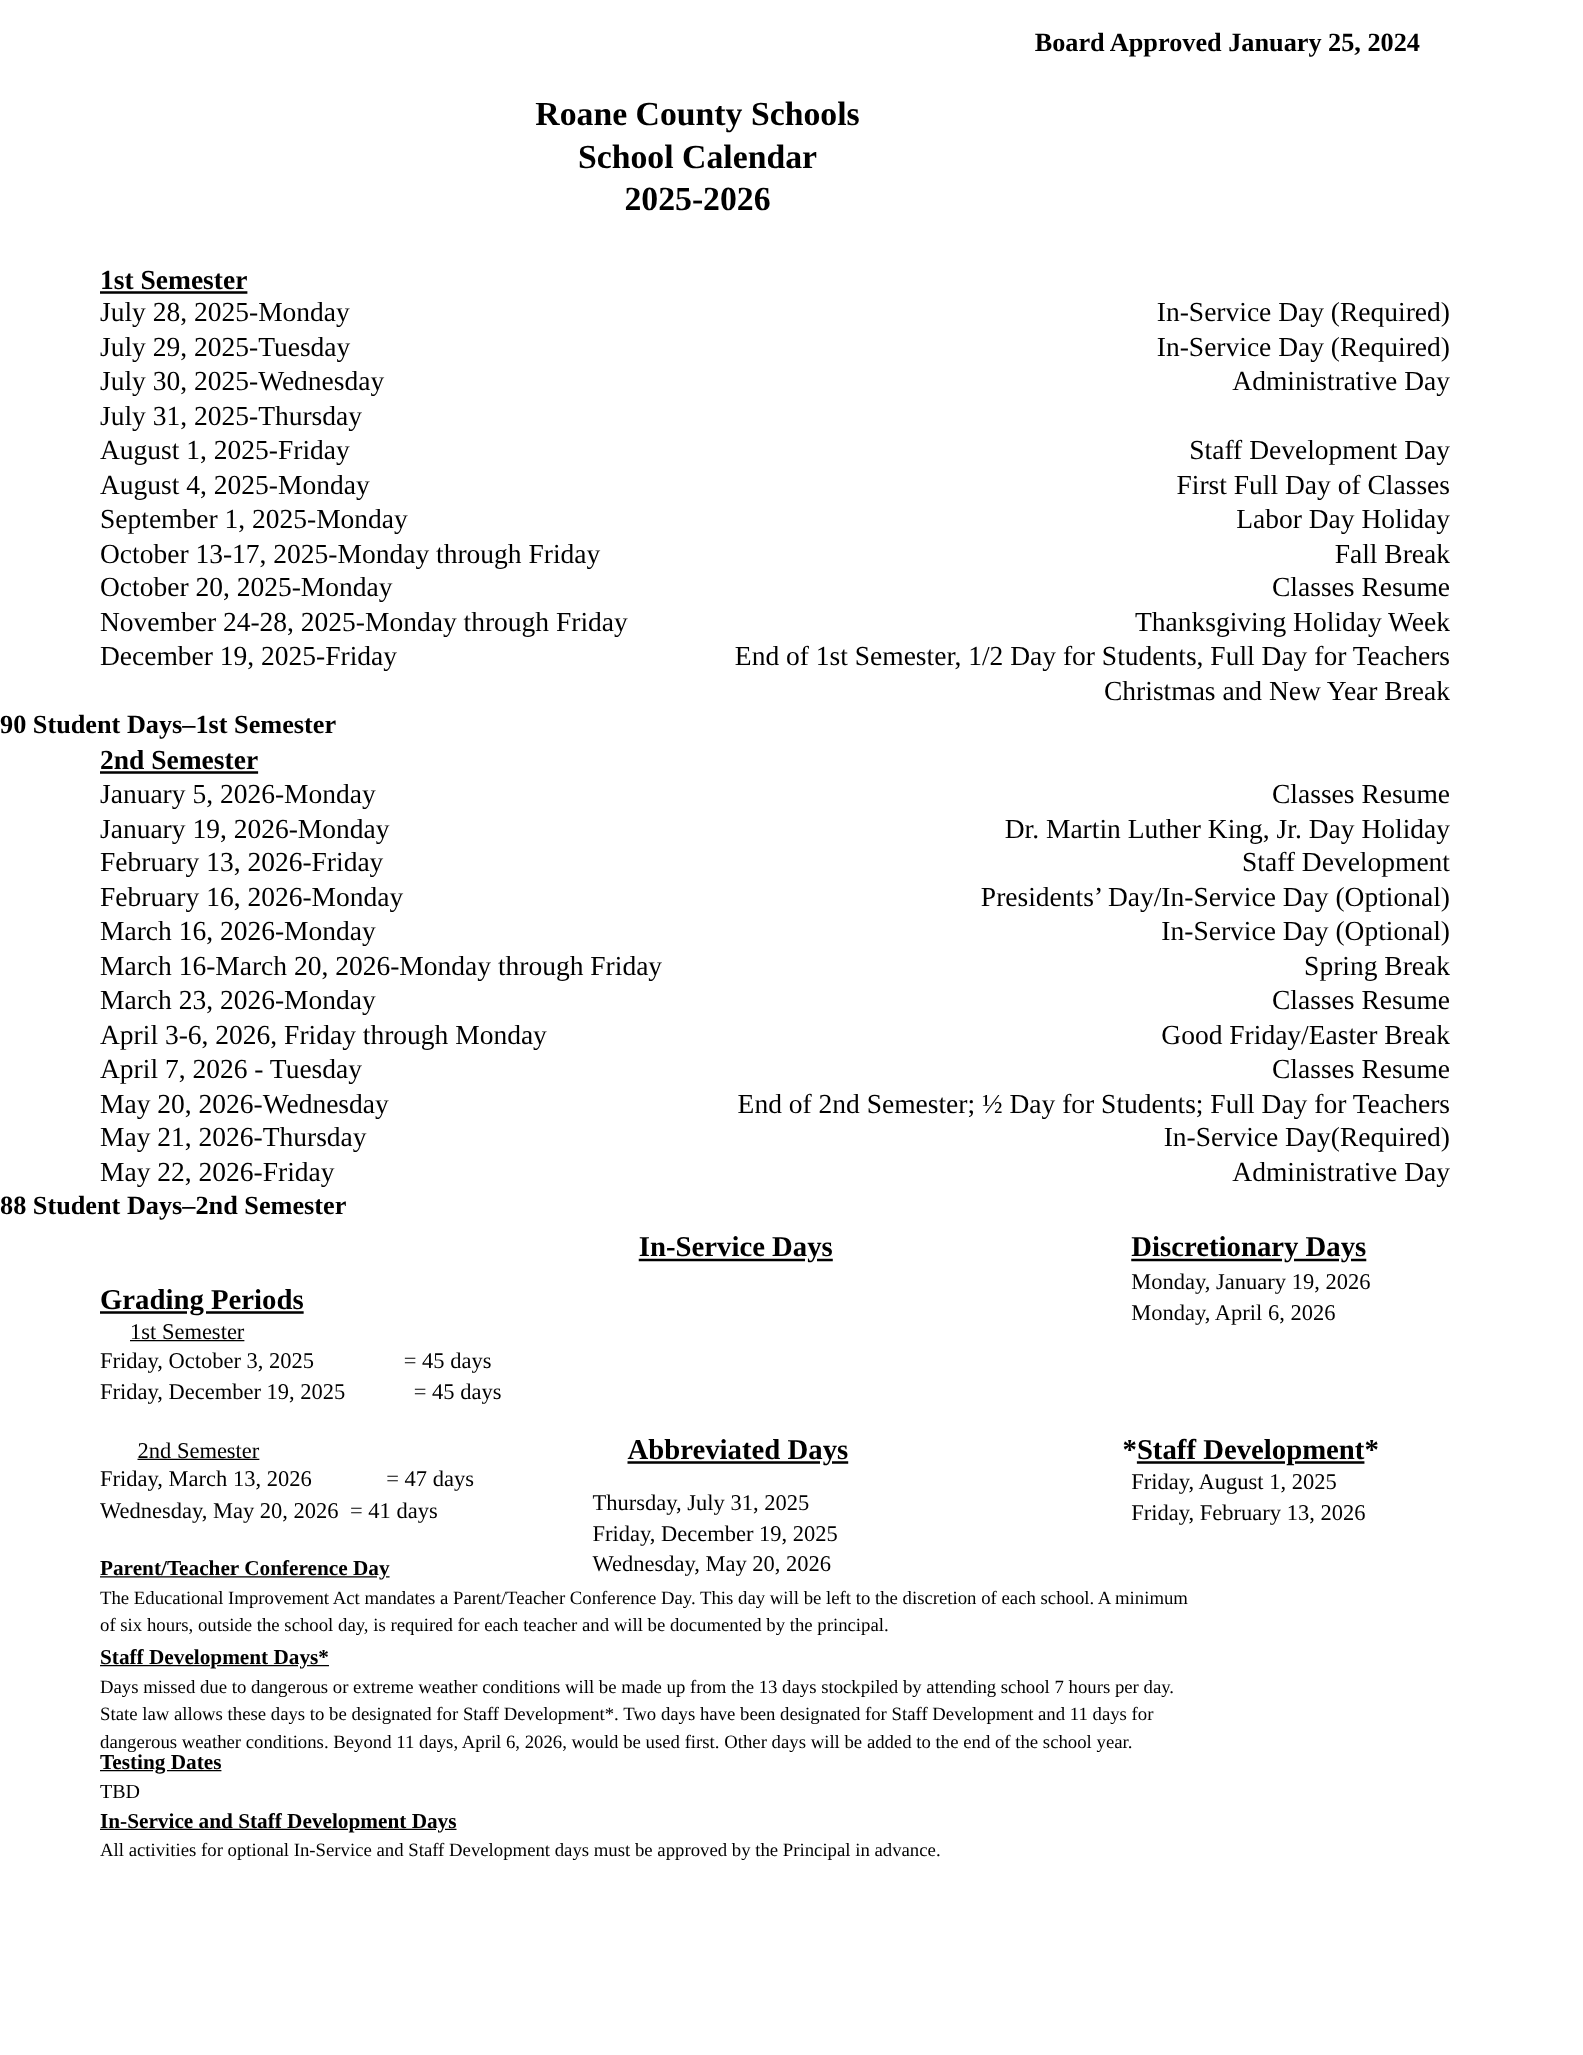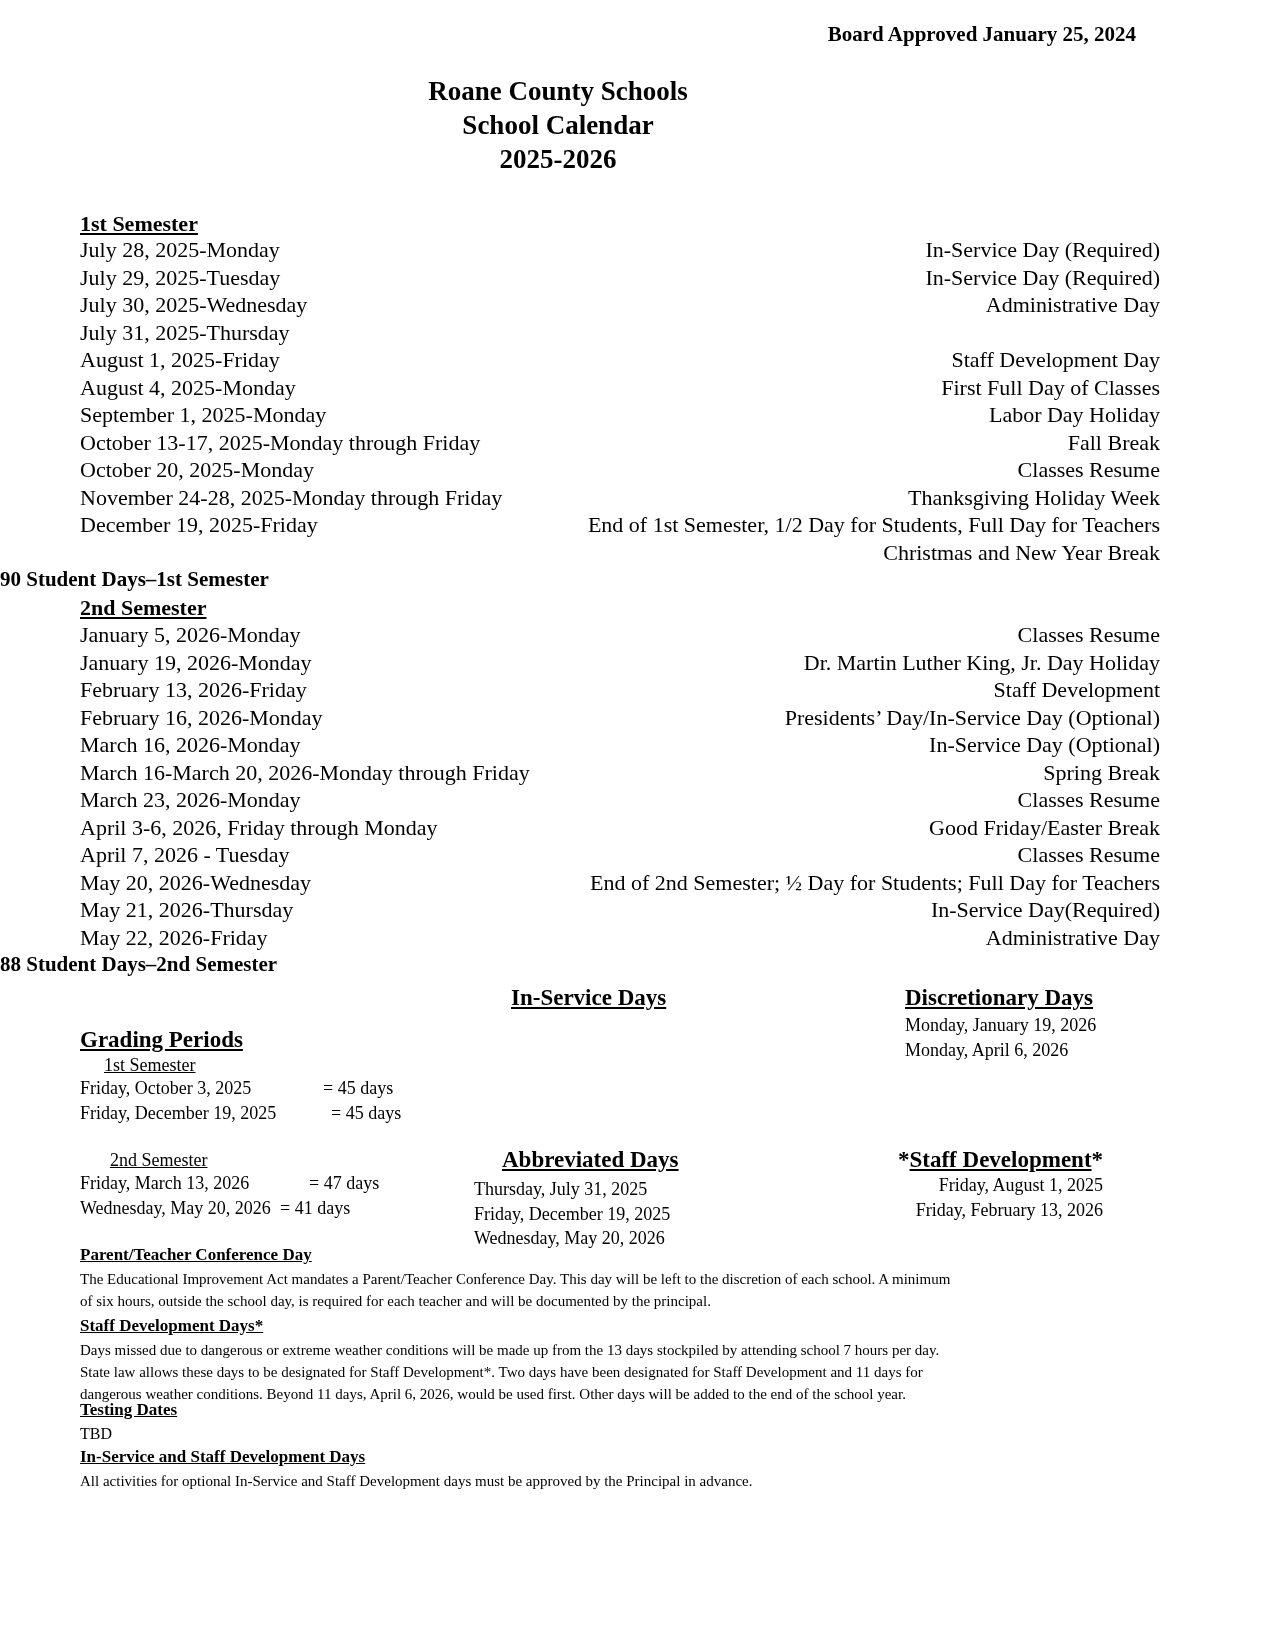--- a/index.html
+++ b/index.html
@@ -166,28 +166,28 @@
 <div class="abs" style="left:905px; top:985px;">
   <div class="col-head">Discretionary Days</div>
   <div id="discretionary-list" style="margin-top:2px;">
       <div class="small">Monday, January 19, 2026</div>
       <div class="small">Monday, April 6, 2026</div>
     </div>
 </div>
 
 <div class="abs" style="left:474px; top:1147px;">
   <div class="col-head" style="margin-left:28px;">Abbreviated Days</div>
-  <div id="abbreviated-list" style="margin-top:4px;">
+  <div id="abbreviated-list" style="margin-top:17px;">
       <div class="small">Thursday, July 31, 2025</div>
       <div class="small">Friday, December 19, 2025</div>
       <div class="small">Wednesday, May 20, 2026</div>
     </div>
 </div>
 
-<div class="abs" style="left:898px; top:1147px;text-align:right;">
+<div class="abs" style="left:898px; top:1147px;">
   <div style="white-space:nowrap; font-size:23px; font-weight:bold;">
     <span>*</span><span style="text-decoration:underline">Staff Development</span><span>*</span>
   </div>
   <div id="staffdev-list" style="margin-left:7px;">
       <div class="small">Friday, August 1, 2025</div>
       <div class="small">Friday, February 13, 2026</div>
     </div>
 </div>
 
 <div id="notes">

